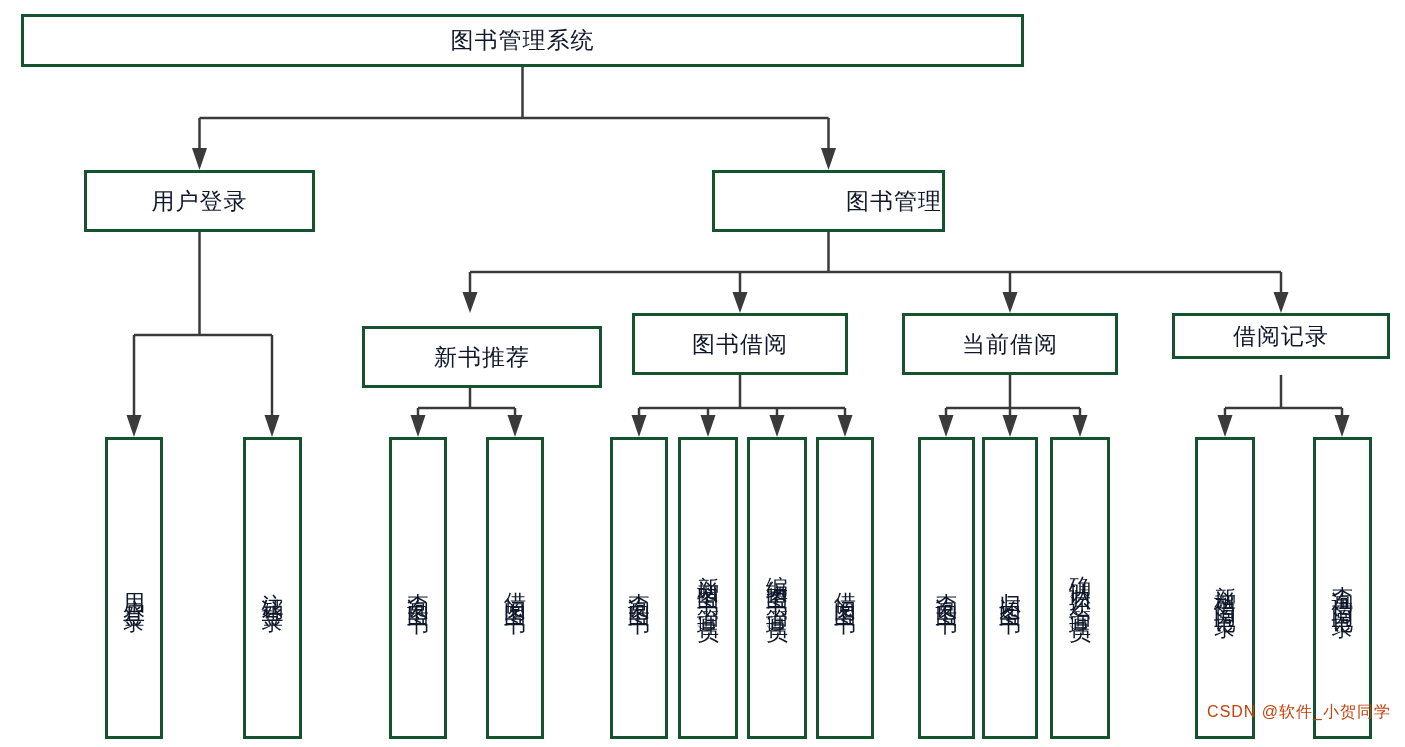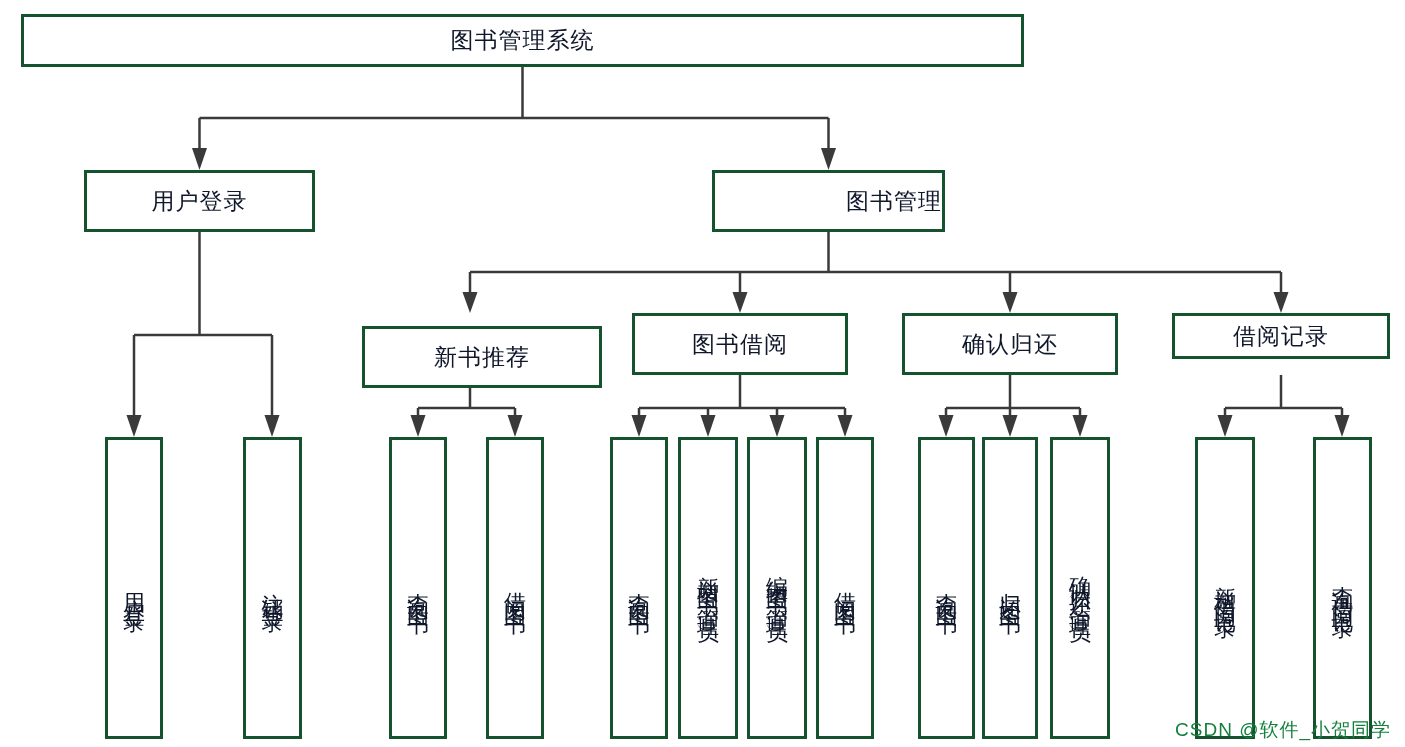--- a/index.html
+++ b/index.html
@@ -40,23 +40,23 @@
   .vlabel {
     writing-mode: vertical-rl;
     text-orientation: mixed;
     font-size: 22px;
     letter-spacing: 0.30em;
     line-height: 1.1;
   }
   .watermark {
     position: absolute;
     right: 14px;
-    bottom: 4px;
-    font-size: 19px;
-    color: #15803d;
+    bottom: 24px;
+    font-size: 16px;
+    color: #c2410c;
     letter-spacing: 1px;
     white-space: nowrap;
   }
 </style>
 </head>
 <body>
 
 <div class="stage">
 
   <svg class="connectors" viewBox="0 0 1405 747" xmlns="http://www.w3.org/2000/svg">
@@ -136,21 +136,21 @@
     <span class="hlabel">图书管理</span>
   </div>
 
   <div class="node" style="left:362px; top:313px; width:240px; height:62px;margin-top:13px;">
     <span class="hlabel">新书推荐</span>
   </div>
   <div class="node" style="left:632px; top:313px; width:216px; height:62px;text-align:center;">
     <span class="hlabel">图书借阅</span>
   </div>
   <div class="node" style="left:902px; top:313px; width:216px; height:62px;">
-    <span class="hlabel">确认归还</span>
+    <span class="hlabel">当前借阅</span>
   </div>
   <div class="node" style="left:1172px; top:313px; width:218px; height:46px;">
     <span class="hlabel">借阅记录</span>
   </div>
 
   <div class="node" style="left:105px; top:437px; width:58px; height:302px;">
     <span class="vlabel">用户登录</span>
   </div>
   <div class="node" style="left:243px; top:437px; width:59px; height:302px;">
     <span class="vlabel">注销登录</span>

